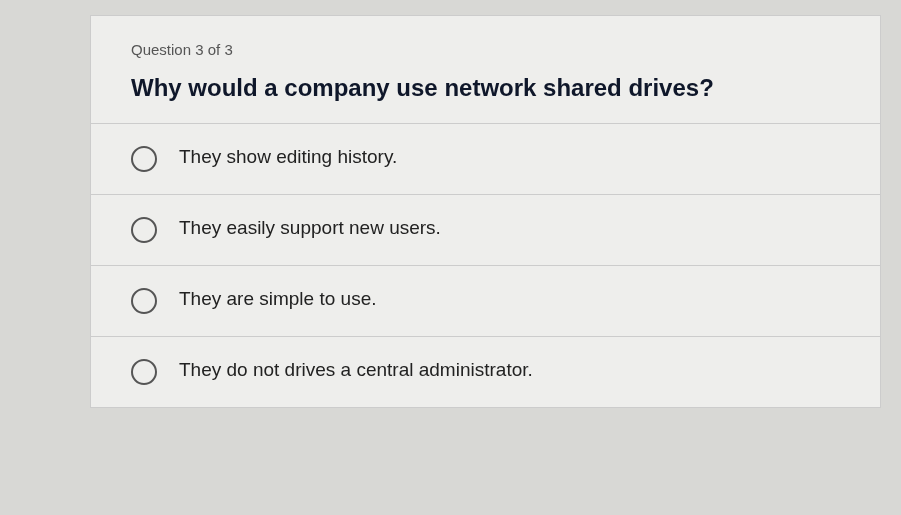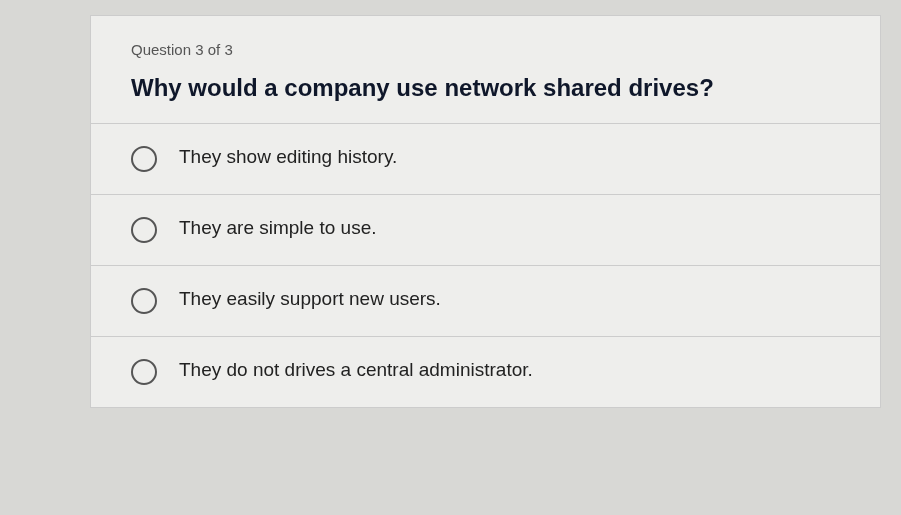--- a/index.html
+++ b/index.html
@@ -67,25 +67,25 @@
     <div class="question-text">Why would a company use network shared drives?</div>
   </div>
 
   <div class="option-row">
     <div class="radio-circle"></div>
     <div class="option-text">They show editing history.</div>
   </div>
 
   <div class="option-row">
     <div class="radio-circle"></div>
-    <div class="option-text">They are simple to use.</div>
+    <div class="option-text">They easily support new users.</div>
   </div>
 
   <div class="option-row">
     <div class="radio-circle"></div>
-    <div class="option-text">They easily support new users.</div>
+    <div class="option-text">They are simple to use.</div>
   </div>
 
   <div class="option-row">
     <div class="radio-circle"></div>
     <div class="option-text">They do not drives a central administrator.</div>
   </div>
 </div>
 
 </body></html>

